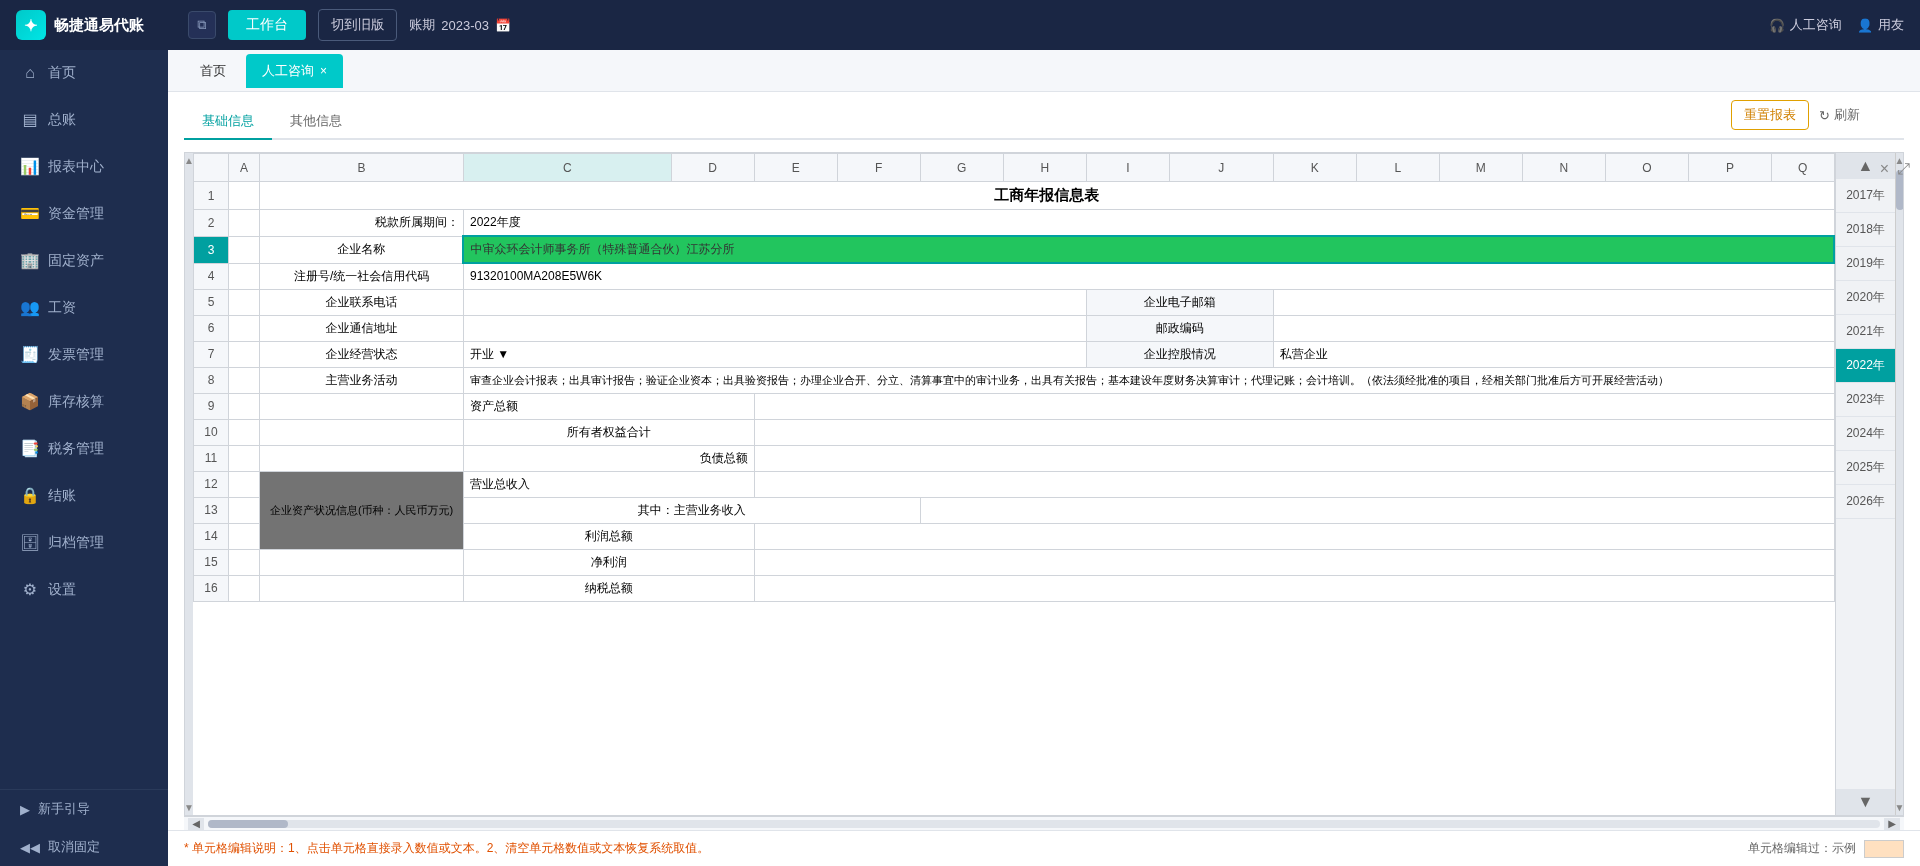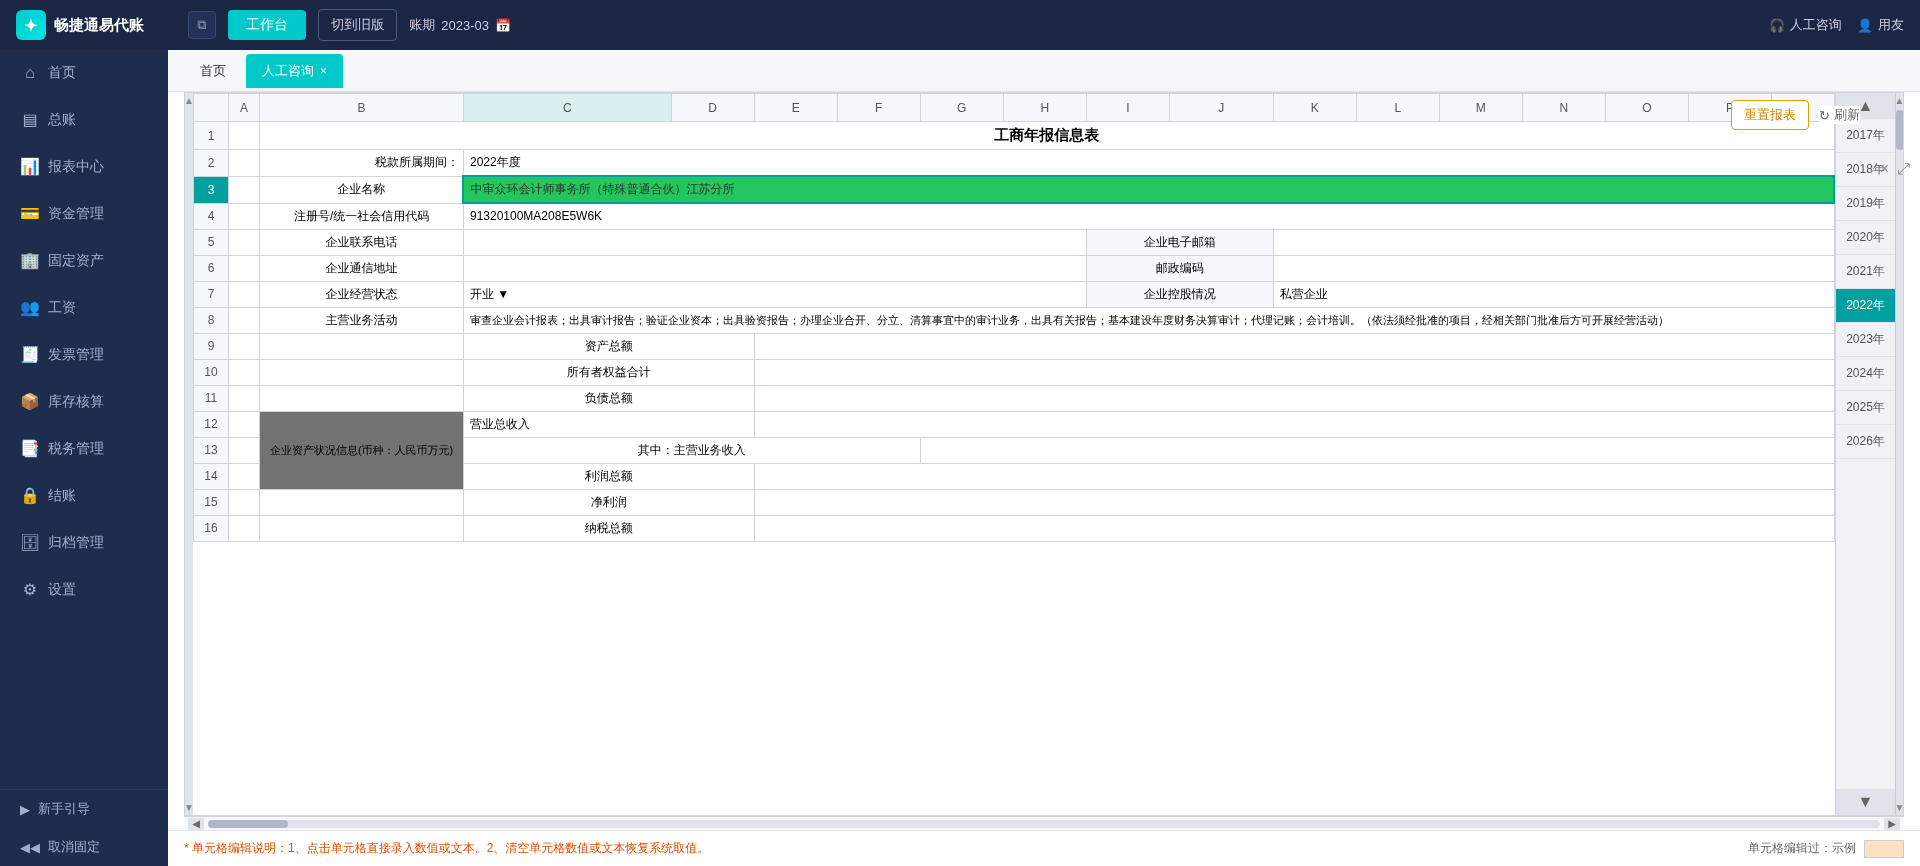--- a/index.html
+++ b/index.html
@@ -450,20 +450,31 @@
       <div class="tab-item tab-home">
         <span>首页</span>
       </div>
       <div class="tab-item active">
         <span>人工咨询</span>
         <span class="close-btn">×</span>
       </div>
     </div>
 
     <div class="panel-relative">
+      <div style="padding: 12px 16px 0 16px; flex-shrink:0;">
+
+        <div class="sub-tabs">
+          <div class="sub-tab active">
+            <span>基础信息</span>
+          </div>
+          <div class="sub-tab">
+            <span>其他信息</span>
+          </div>
+        </div>
+      </div>
 
       <div style="position:absolute; top:8px; right:60px; display:flex; gap:10px; align-items:center; z-index:5;">
         <button class="reset-report-btn">重置报表</button>
         <button class="refresh-btn">
           <span>↻</span>
           <span>刷新</span>
         </button>
       </div>
 
       <div style="position:absolute; top:68px; right:10px; display:flex; gap:8px; z-index:5;">
@@ -563,37 +574,37 @@
                   <td class="row-num">8</td>
                   <td></td>
                   <td style="text-align:center;">主营业务活动</td>
                   <td colspan="15" style="font-size:11px; white-space:normal; max-width:600px; overflow:hidden;margin-top:44px;">审查企业会计报表；出具审计报告；验证企业资本；出具验资报告；办理企业合开、分立、清算事宜中的审计业务，出具有关报告；基本建设年度财务决算审计；代理记账；会计培训。（依法须经批准的项目，经相关部门批准后方可开展经营活动）</td>
                 </tr>
 
                 <tr>
                   <td class="row-num">9</td>
                   <td></td>
                   <td></td>
-                  <td colspan="2" style="text-align:center;">资产总额</td>
+                  <td colspan="2" style="">资产总额</td>
                   <td colspan="13"></td>
                 </tr>
 
                 <tr>
                   <td class="row-num">10</td>
                   <td></td>
                   <td></td>
                   <td colspan="2" style="text-align:center;">所有者权益合计</td>
                   <td colspan="13"></td>
                 </tr>
 
                 <tr>
                   <td class="row-num">11</td>
                   <td></td>
                   <td></td>
-                  <td colspan="2" style="text-align:center;">负债总额</td>
+                  <td colspan="2" style="text-align:right;">负债总额</td>
                   <td colspan="13"></td>
                 </tr>
 
                 <tr>
                   <td class="row-num">12</td>
                   <td></td>
                   <td rowspan="3" style="text-align:center; vertical-align:middle; font-size:11px; background:#737373;">企业资产状况信息(币种：人民币万元)</td>
                   <td colspan="2" style="text-align:left;">营业总收入</td>
                   <td colspan="13"></td>
                 </tr>

